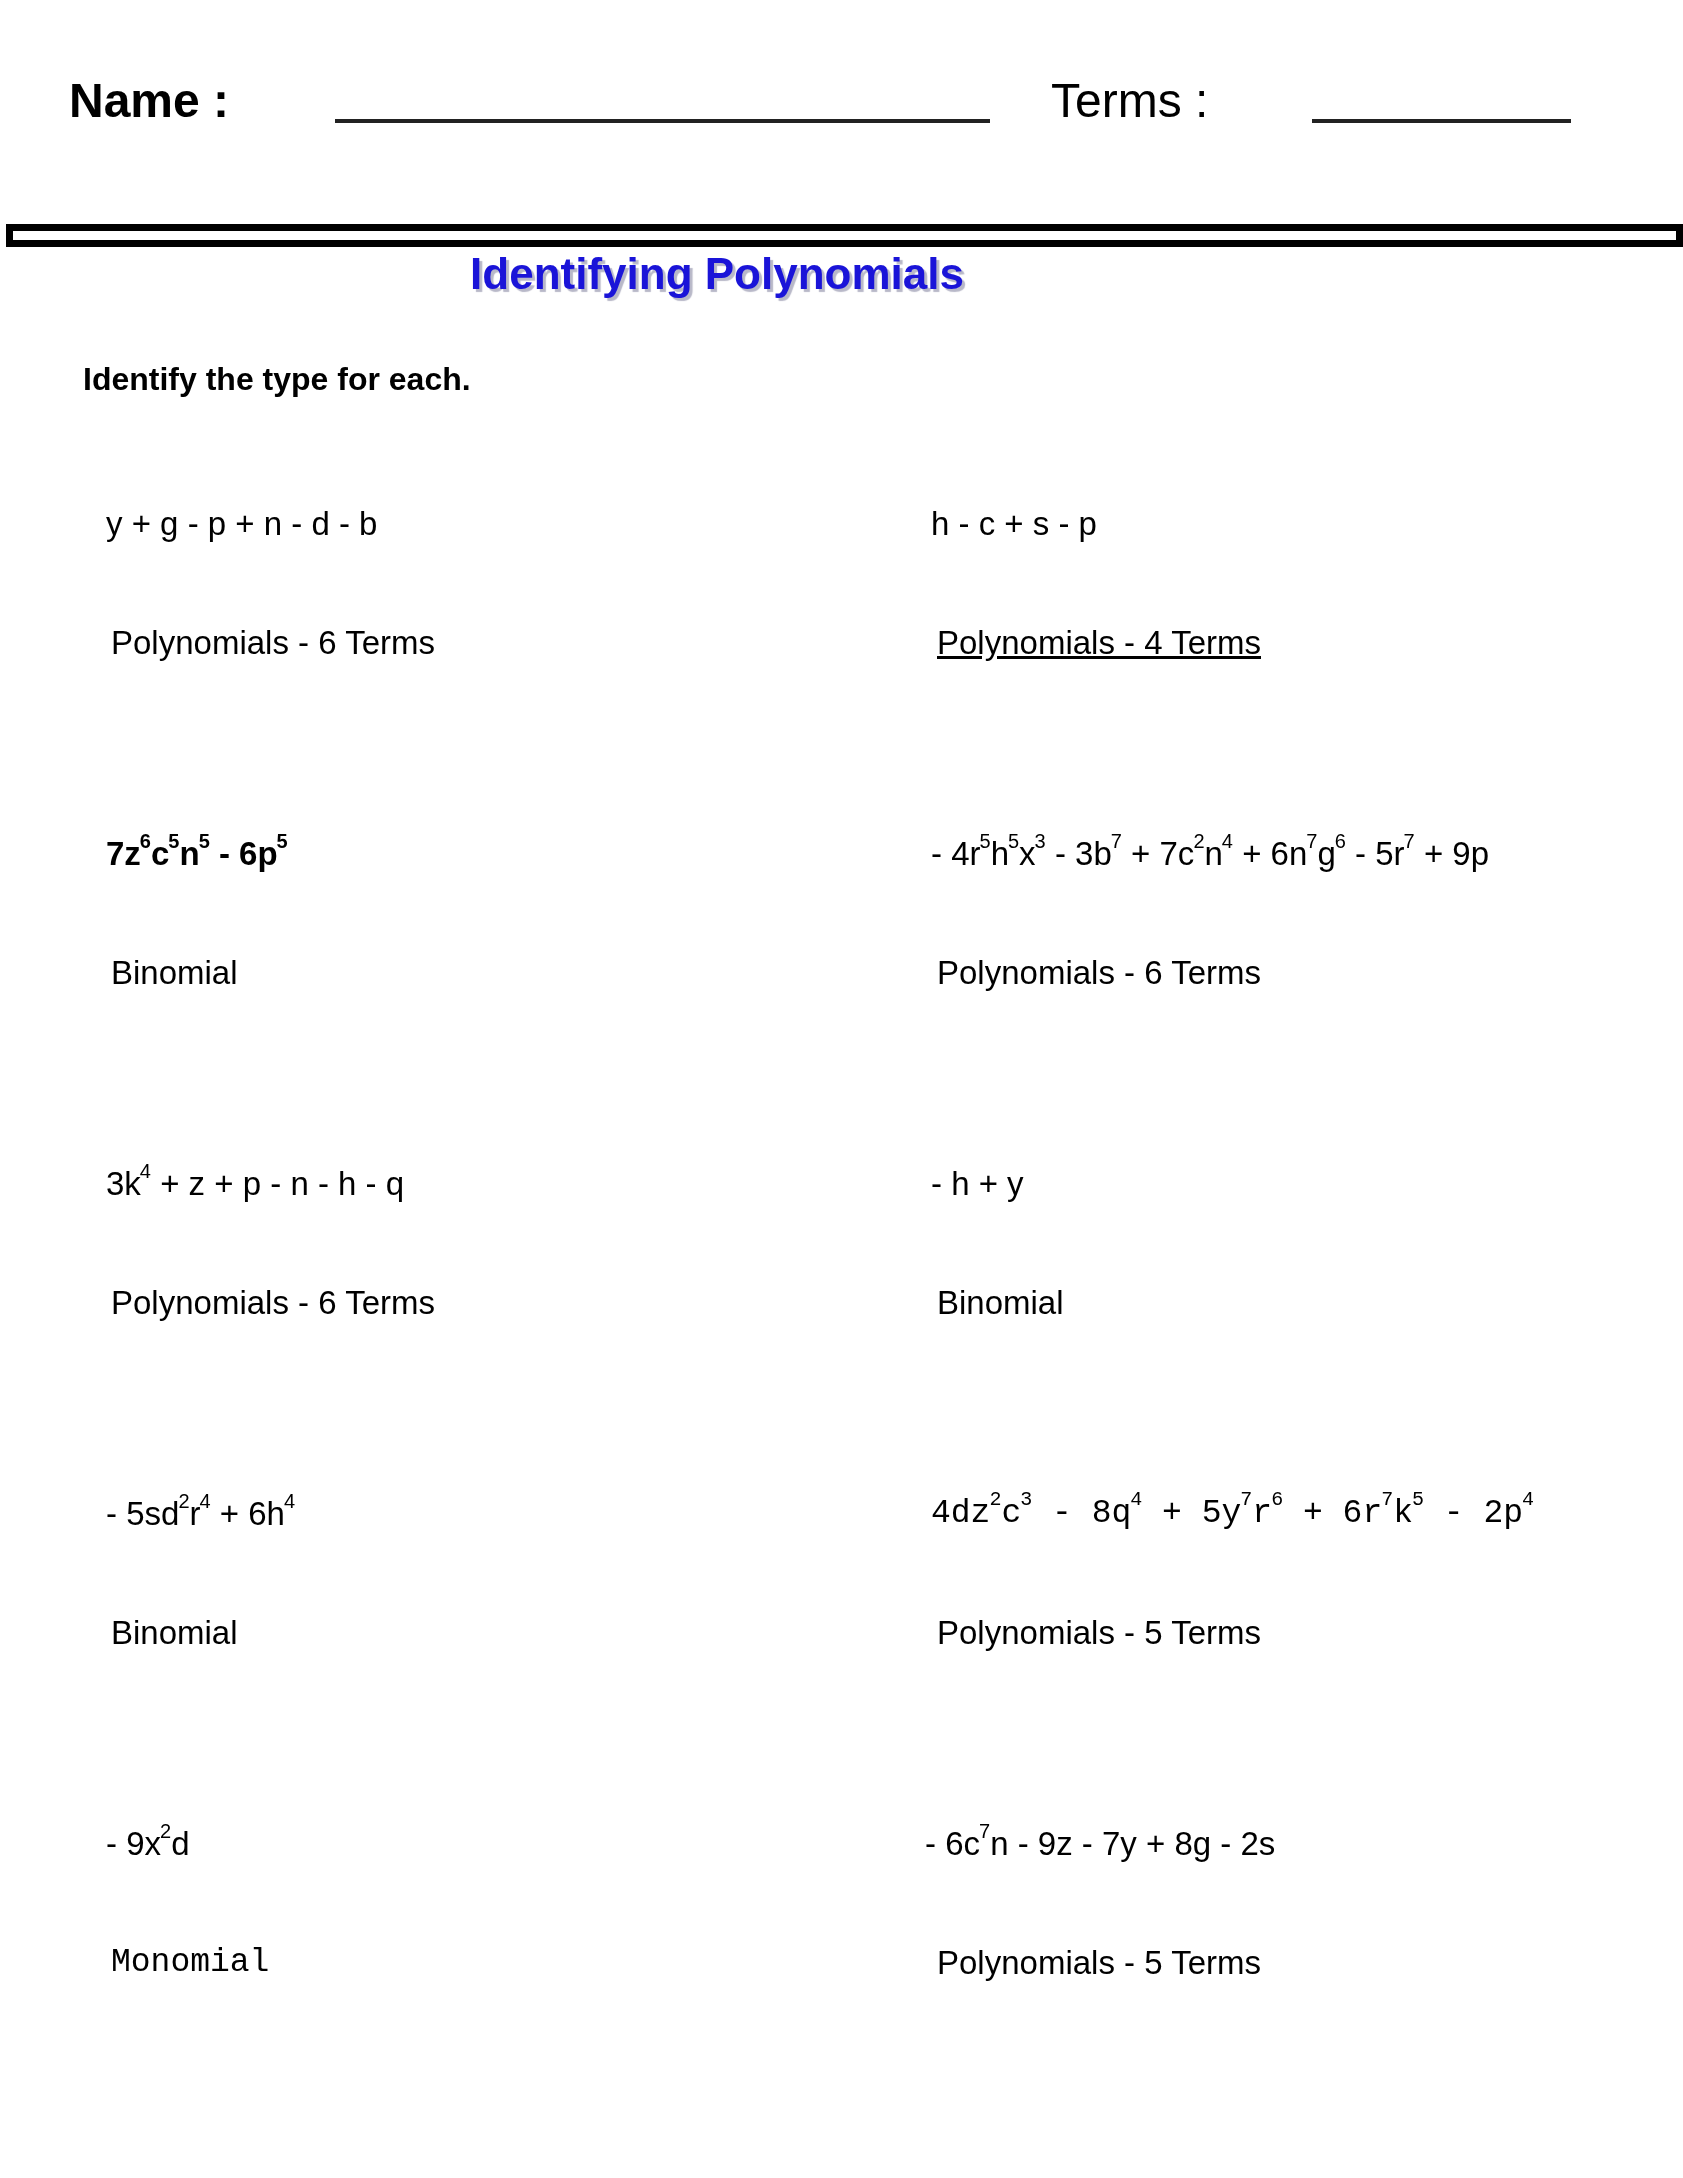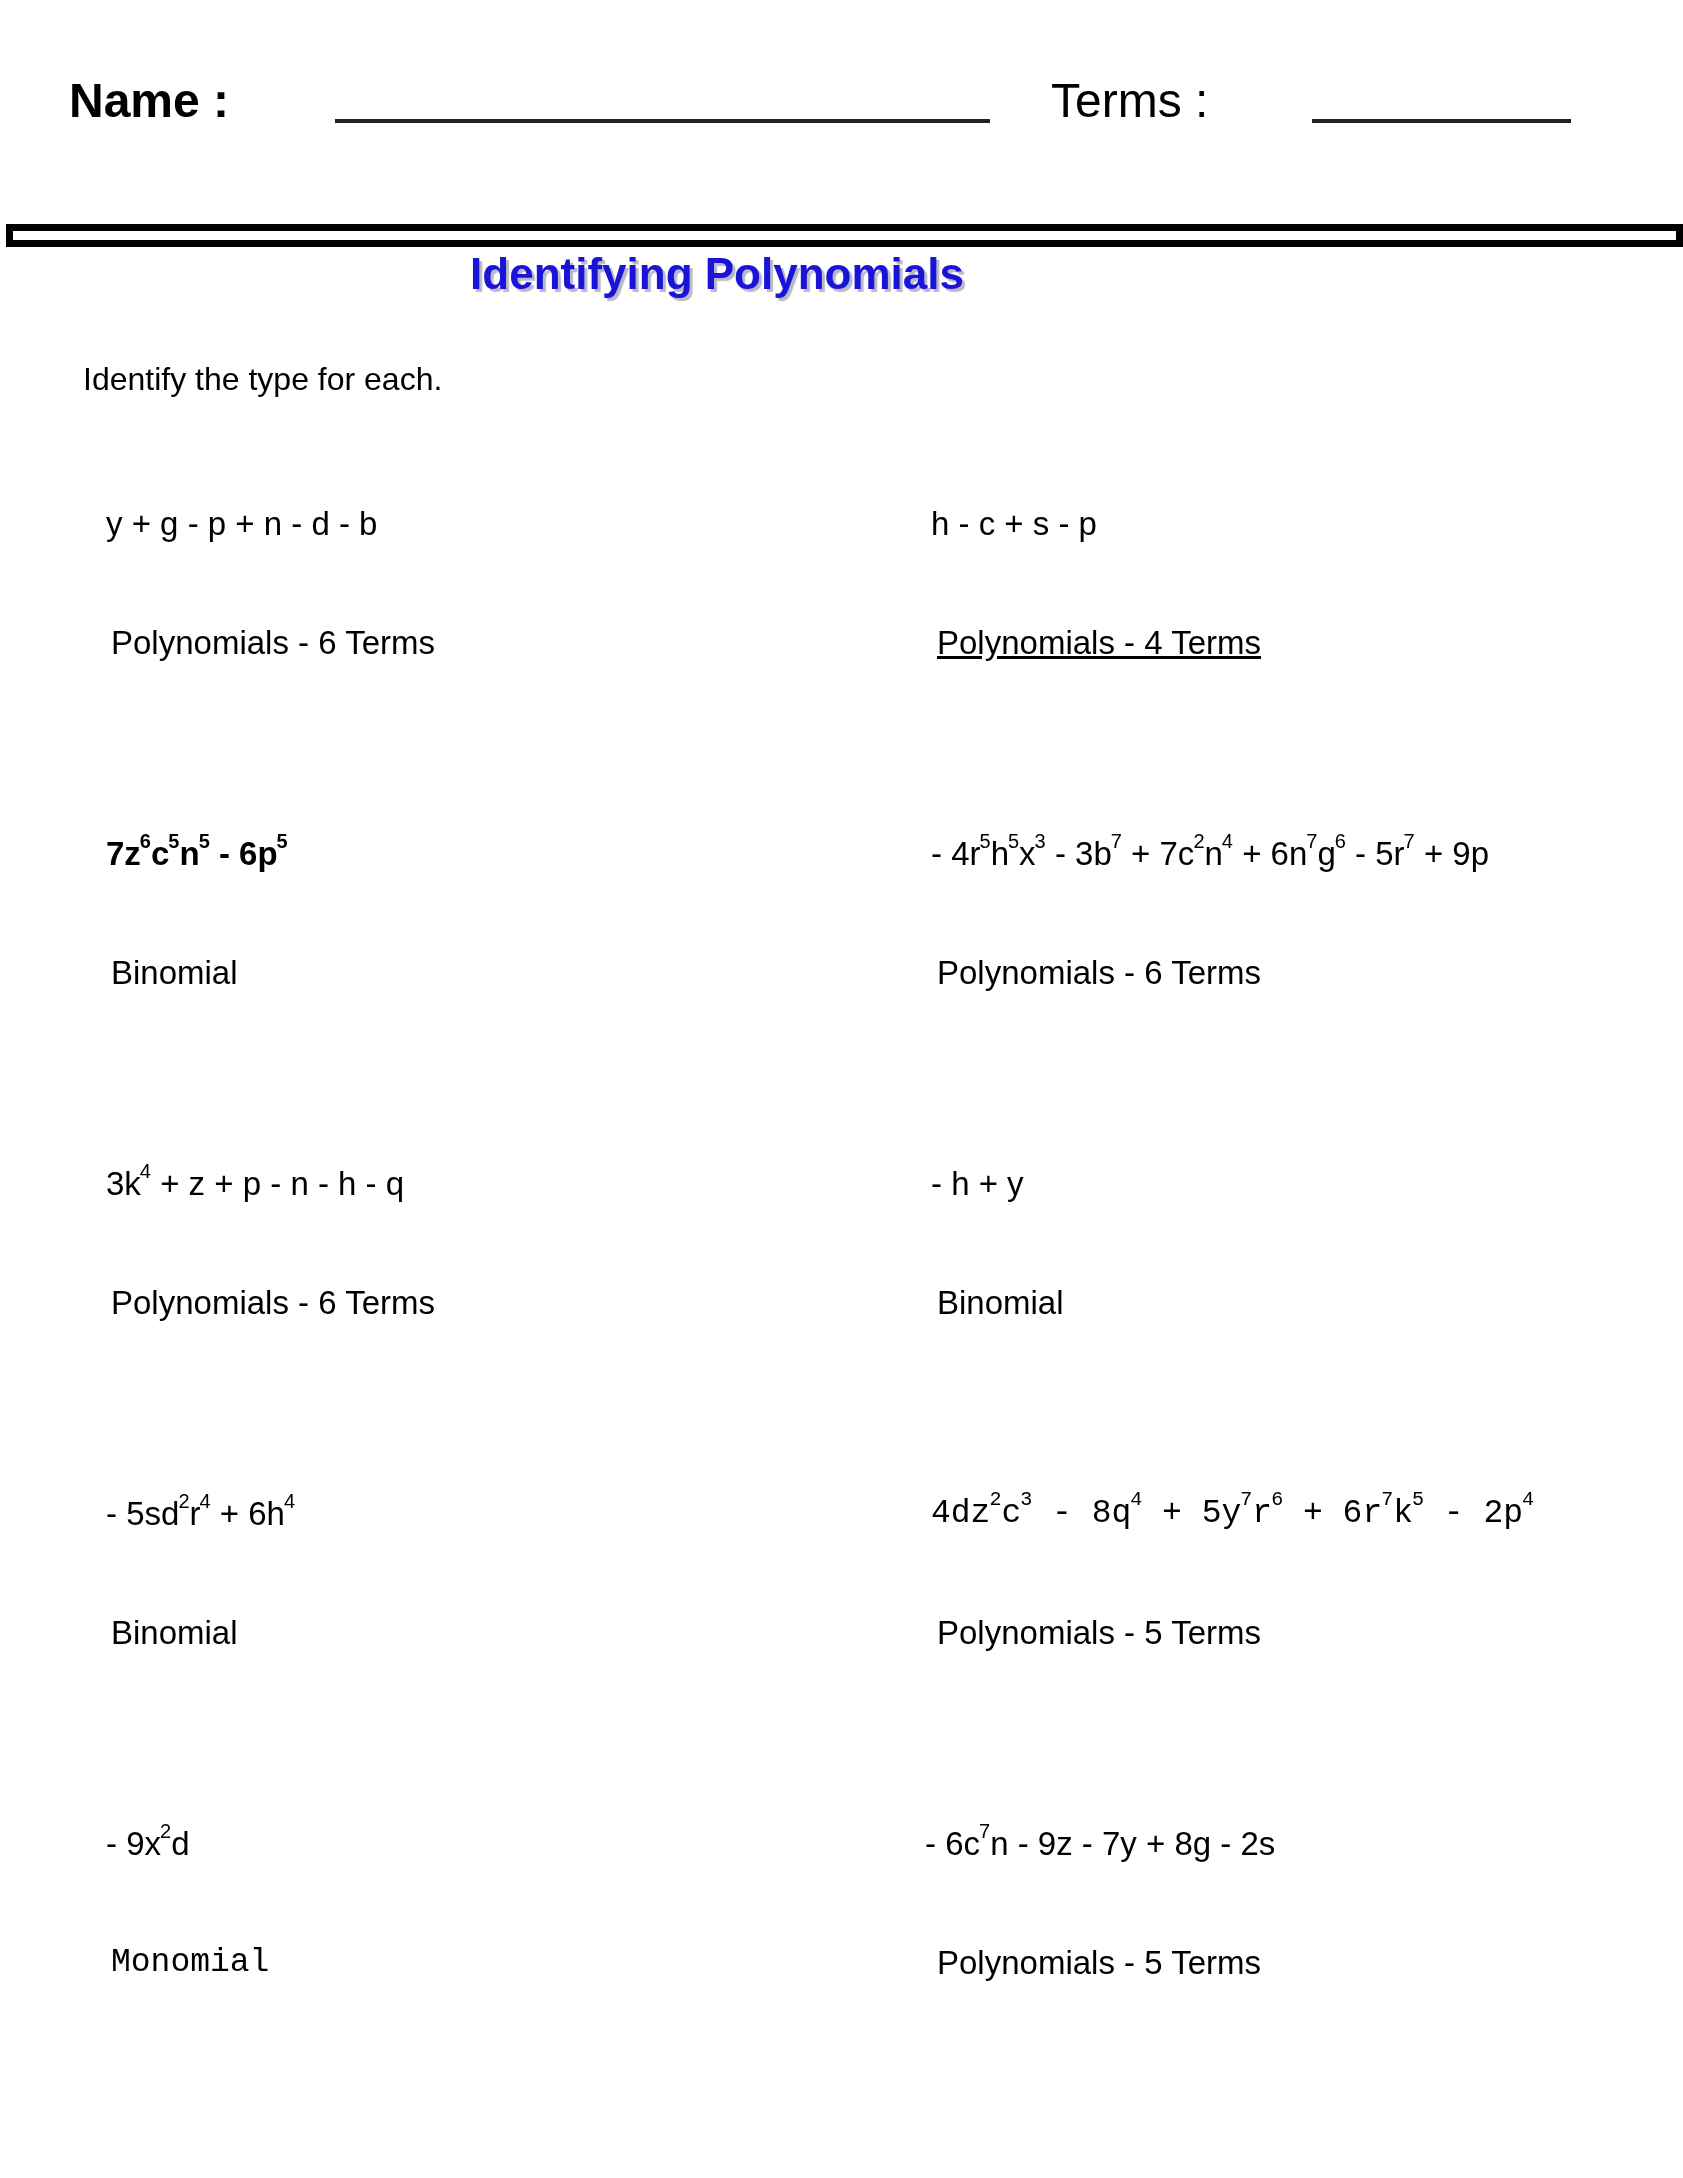--- a/index.html
+++ b/index.html
@@ -5,21 +5,21 @@
   html, body { margin:0; padding:0; background:#fff; }
   body { width:1683px; height:2178px; position:relative; overflow:hidden;
          font-family:"Liberation Sans", sans-serif; color:#000; }
   .hdr-label { position:absolute; font-size:48px; top:73px; }
   .hdr-line { position:absolute; height:4px; background:#222; top:119px; }
   .bar { position:absolute; left:6px; top:224px; width:1663px; height:9px;
          border:7px solid #000; background:#fff; box-sizing:content-box; }
   .title { position:absolute; top:249px; left:0; width:1434px; text-align:center;
            font-size:44px; font-weight:bold; color:#1a14d8;
            text-shadow:3px 3px 1px #b8b8c8; }
-  .instr { position:absolute; left:83px; top:361px; font-size:32px; font-weight:normal; }
+  .instr { position:absolute; left:83px; top:361px; font-size:32px; font-weight:bold; }
   .item { position:absolute; font-size:33px; }
   .expr { position:absolute; white-space:nowrap; }
   .expr sup { font-size:20px; vertical-align:0; position:relative; top:-17px; margin-left:-1px; }
   .ans { position:absolute; white-space:nowrap;margin-top:37px; }
 </style>
 </head>
 <body>
 
 <div class="hdr-label" style="left:69px;font-weight:bold;">Name :</div>
 <div class="hdr-line" style="left:335px; width:655px;"></div>

